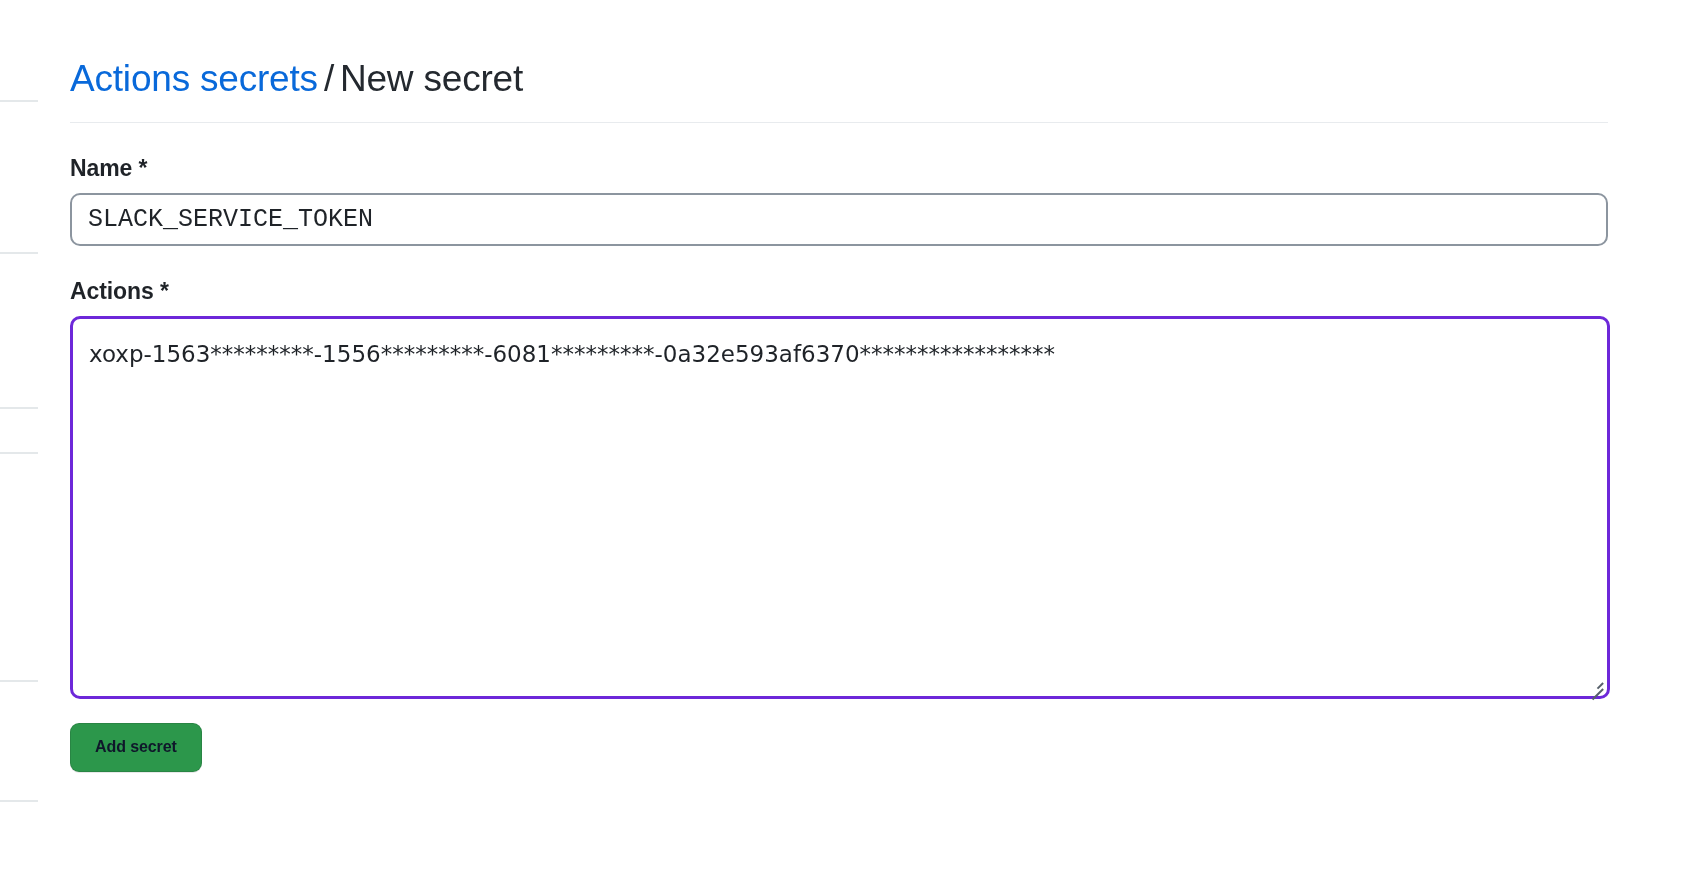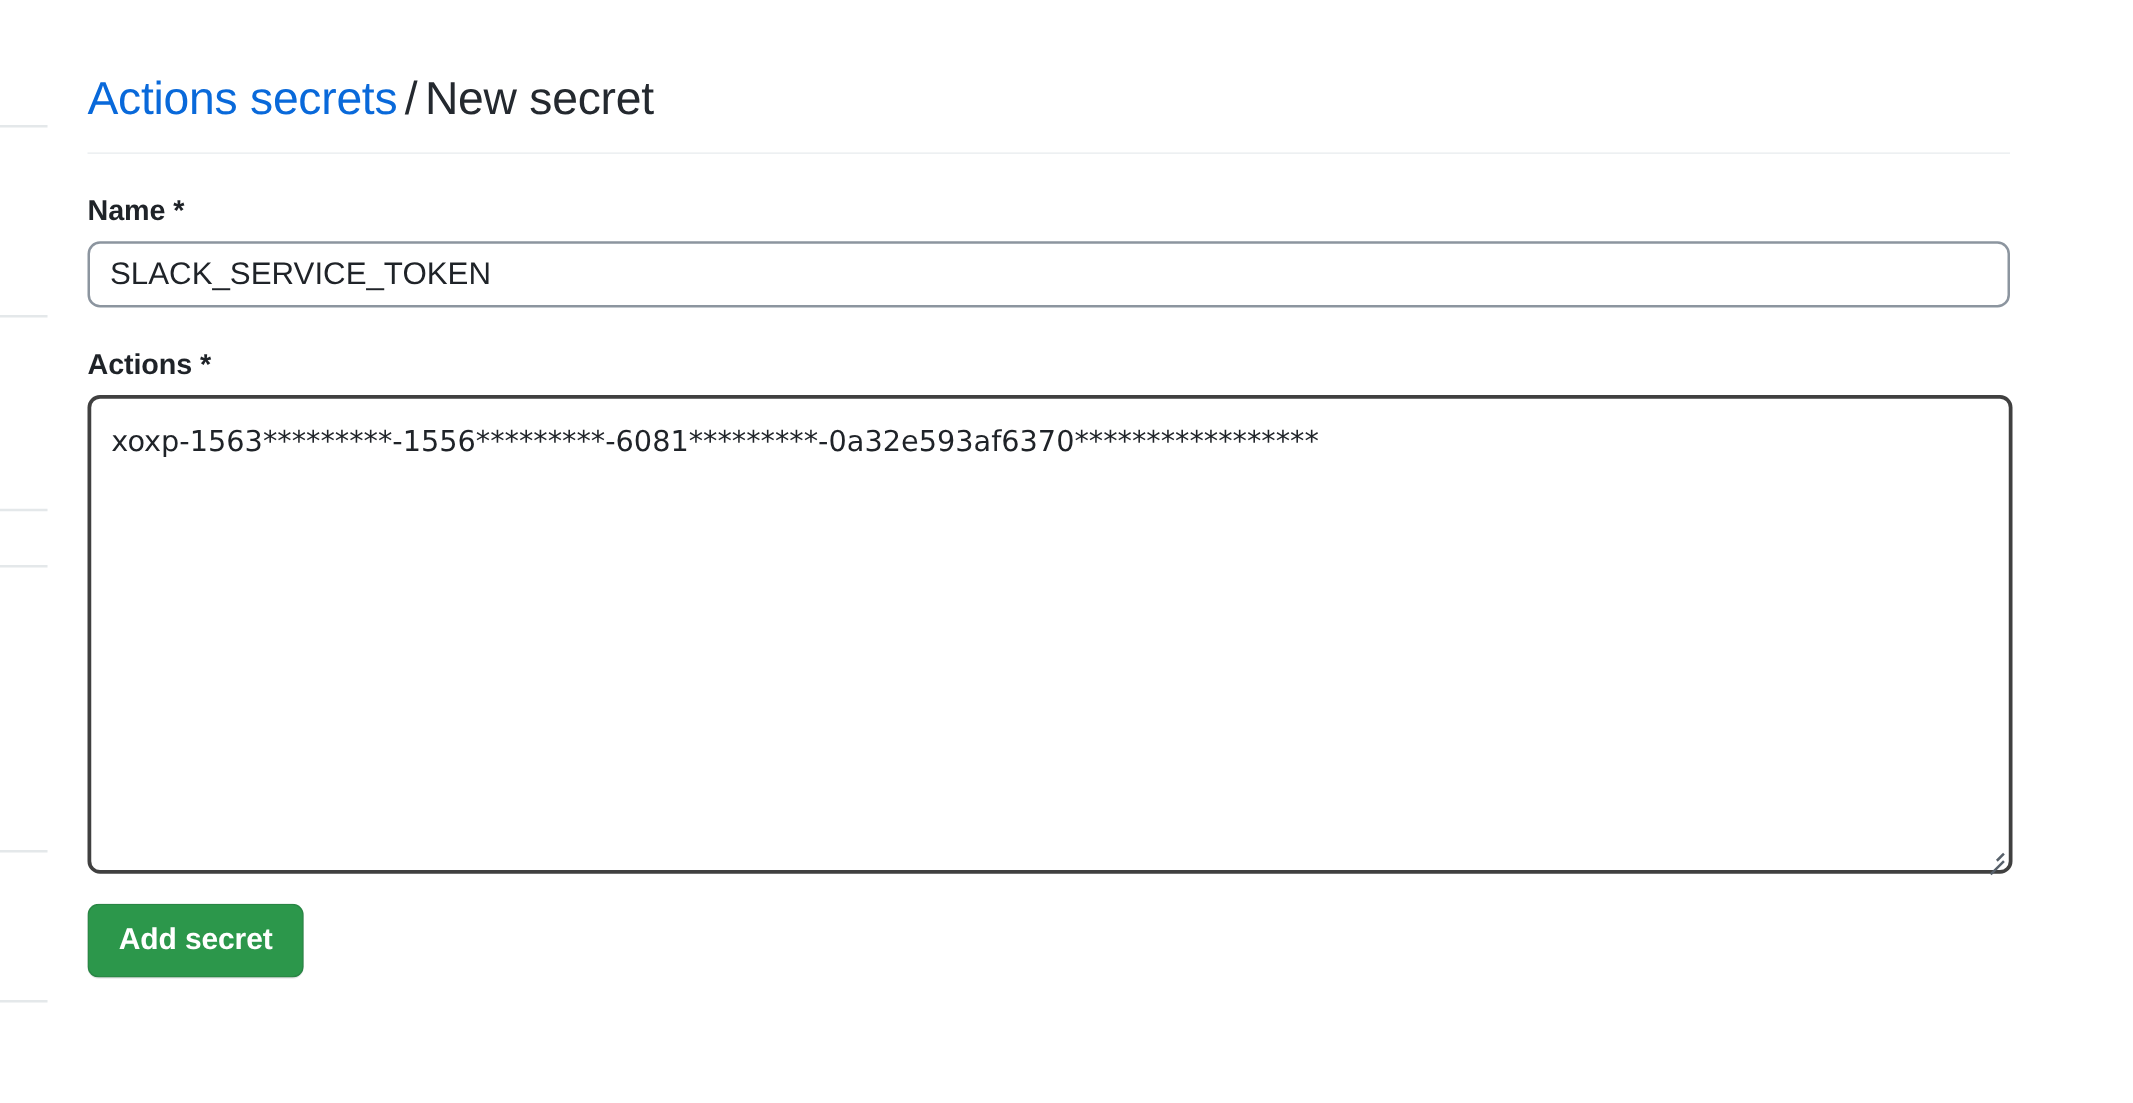--- a/index.html
+++ b/index.html
@@ -72,21 +72,21 @@
     margin-top: 32px;
     margin-bottom: 11px;
     letter-spacing: -0.1px;
   }
 
   .name-input {
     display: block;
     width: 1538px;
     height: 53px;
     padding: 6px 16px;
-    font-family: Liberation Sans, sans-serif;
+    font-family: Liberation Mono, monospace;
     font-size: 25px;
     color: #1f2328;
     background: #ffffff;
     border: 2px solid #8c959f;
     border-radius: 10px;
     outline: none;
   }
 
   .secret-wrap {
     position: relative;
@@ -96,21 +96,21 @@
   .secret-textarea {
     display: block;
     width: 1540px;
     height: 383px;
     padding: 14px 16px;
     font-family: "DejaVu Sans", sans-serif;
     font-size: 23px;
     line-height: 1.9;
     color: #1f2328;
     background: #ffffff;
-    border: 3px solid #404040;
+    border: 3px solid #6d28d9;
     border-radius: 10px;
     outline: none;
     resize: none;
     white-space: pre;
     overflow: hidden;
   }
   
   .resize-grip {
     position: absolute;
     right: 7px;
@@ -127,23 +127,23 @@
     transform-origin: 100% 50%;
     transform: rotate(-45deg);
   }
   .resize-grip i.g1 { bottom: 3px; width: 15px; }
   .resize-grip i.g2 { bottom: 9px; width: 8px; }
 
   .submit-row { margin-top: 24px; }
   .add-secret-btn {
     display: inline-block;
     font-family: "Liberation Sans", sans-serif;
-    font-size: 24px;
+    font-size: 16px;
     font-weight: 700;
-    color: #ffffff;
+    color: #0f172a;
     background: #2c974b;
     border: 1px solid rgba(27,31,36,0.15);
     border-radius: 9px;
     padding: 14px 24px 15px;
     cursor: pointer;
     letter-spacing: -0.1px;
     box-shadow: 0 1px 0 rgba(27,31,36,0.1);
   }
 </style>
 </head>

